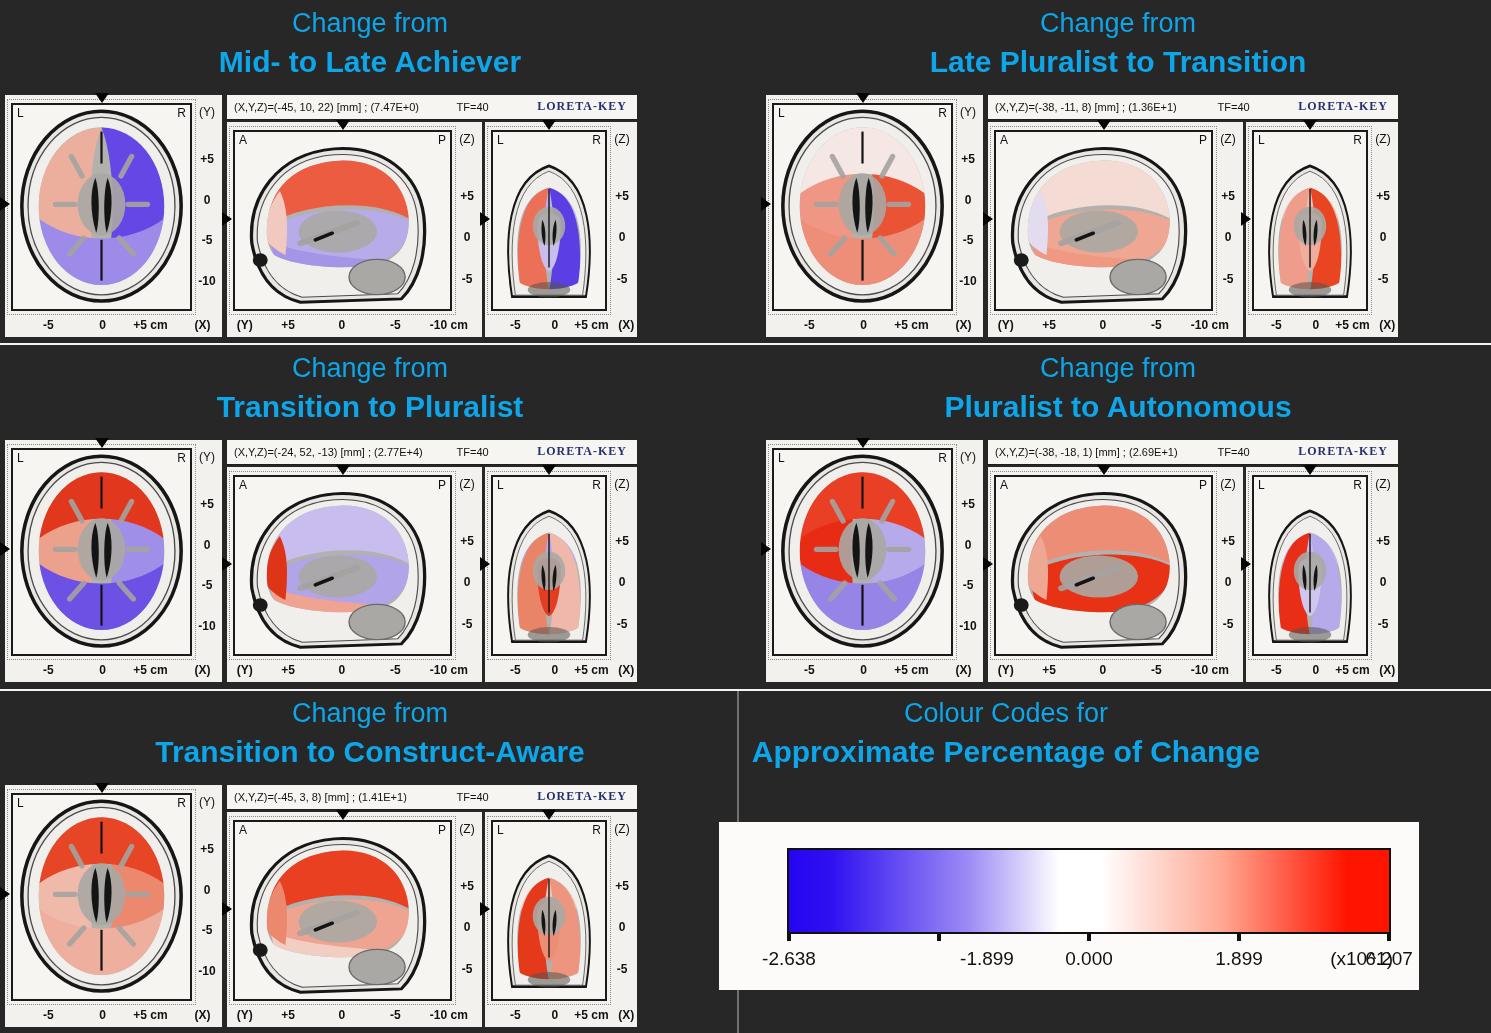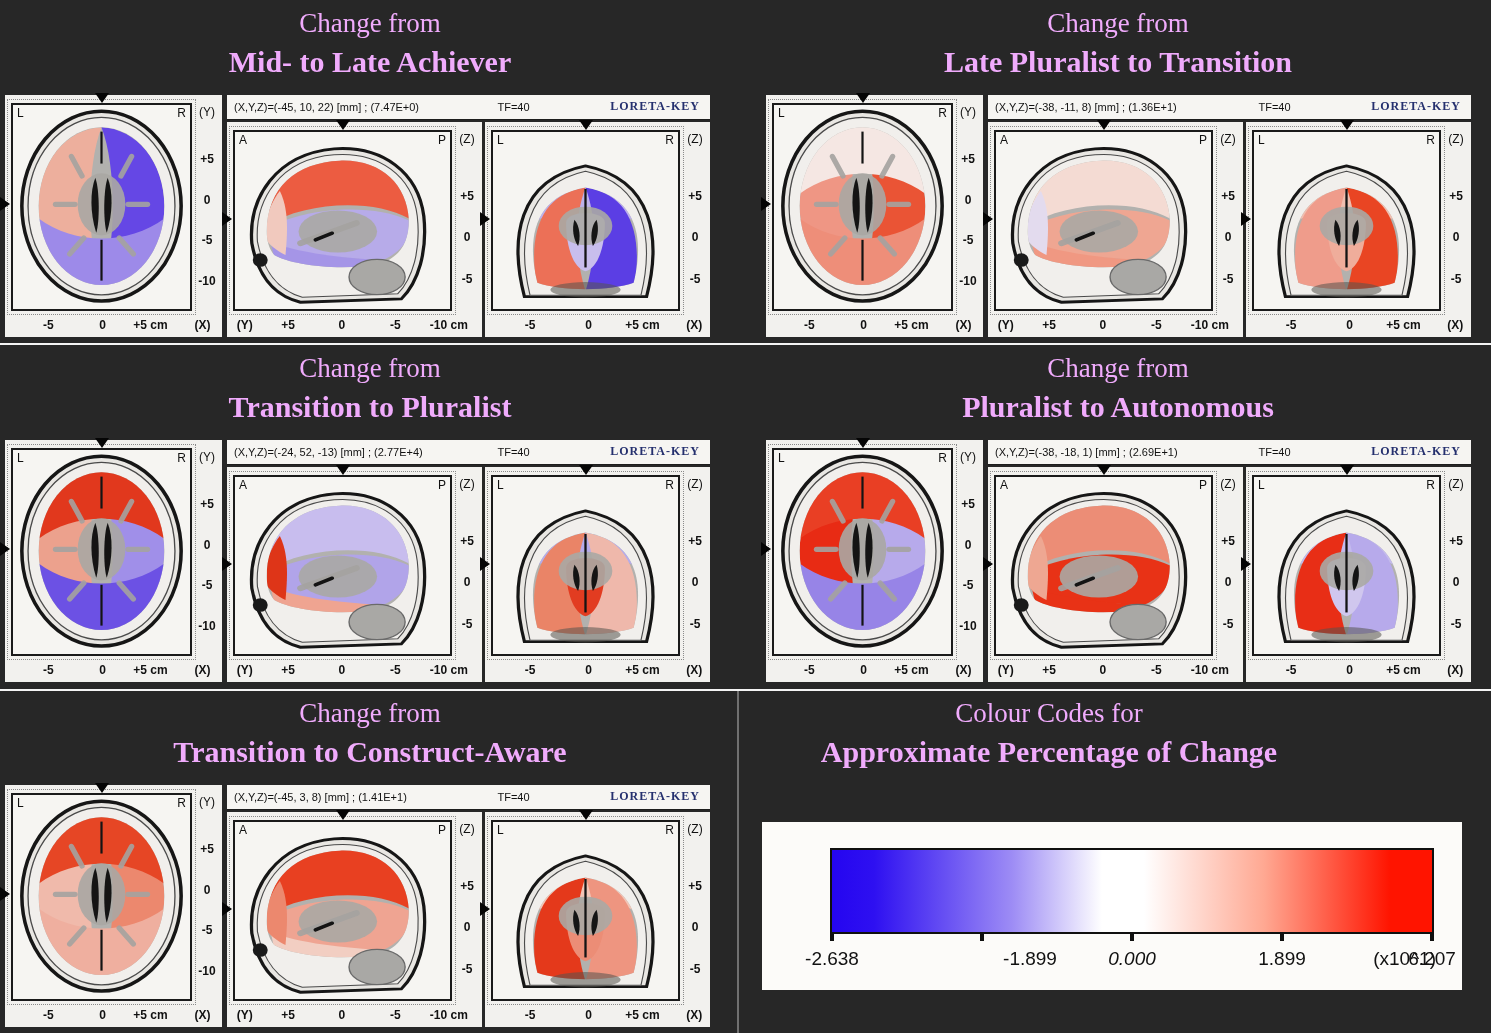--- a/index.html
+++ b/index.html
@@ -1,28 +1,28 @@
 <!DOCTYPE html>
 <html><head>
 <meta charset="utf-8">
 <style>
   html,body{margin:0;padding:0;background:#272727;}
   #stage{position:relative;width:1491px;height:1033px;background:#272727;overflow:hidden;
          font-family:"Liberation Sans",sans-serif;}
   .hsep{position:absolute;left:0;width:1491px;height:2px;background:#f4f4f4;}
   .vsep{position:absolute;width:2px;background:#707070;}
   .cell{position:absolute;height:343px;}
-  .ptitle{position:absolute;top:6px;left:0;right:0;text-align:center;color:#f0abfc;
-          font-family:Liberation Serif, serif;}
+  .ptitle{position:absolute;top:6px;left:0;right:0;text-align:center;color:#0ea5e9;
+          font-family:Liberation Sans, sans-serif;}
   .t1{font-size:27px;font-weight:400;line-height:34px;}
   .t2{font-size:30px;font-weight:700;line-height:40px;margin-top:2px;}
   .strip{position:absolute;top:95px;height:242px;display:flex;gap:5px;}
   .vbox{position:relative;background:#f2f1ee;}
   .vbox-axial{width:217px;height:242px;}
-  .midcol{width:483px;display:flex;flex-direction:column;gap:2px;}
+  .midcol{width:410px;display:flex;flex-direction:column;gap:2px;}
   .hdr{position:relative;height:24px;background:#f6f5f2;border-bottom:1px solid #1d1d1d;}
   .coords{position:absolute;left:7px;top:6px;font-size:11px;color:#111;white-space:nowrap;}
   .tf{position:absolute;left:56%;top:6px;font-size:11px;color:#111;}
   .lkey{position:absolute;right:10px;top:4px;font-size:12px;font-weight:700;color:#25306e;
         font-family:"Liberation Serif",serif;letter-spacing:1px;}
   .views{flex:1;display:flex;gap:3px;}
   .vbox-sag{width:255px;}
   .vbox-cor{flex:1;}
   .frame{position:absolute;left:6px;right:30px;top:8px;bottom:26px;border:2px solid #1a1a1a;
          outline:1px dotted #8a8a8a;outline-offset:3px;background:#f6f5f2;}
@@ -749,33 +749,33 @@
               <div class="btick" style="left: 20%;">-5</div>
               <div class="btick" style="left: 46%;">0</div>
               <div class="btick" style="left: 70%;">+5 cm</div>
               <div class="btick" style="left: 93%;">(X)</div>
             </div>
           </div>
         </div>
       </div>
     </div>
 
-  <div class="cell" style="left:740px;top:690px;width:618px">
+  <div class="cell" style="left:697px;top:690px;width:618px">
     <div class="ptitle">
       <div class="t1">Colour Codes for</div>
       <div class="t2">Approximate Percentage of Change</div>
     </div>
     <div class="legendbox">
       <div class="cbar" id="cbar">
           <div class="cmark" style="left: 0%;"></div>
           <div class="clab" style="left: 0%;">-2.638</div>
           <div class="cmark" style="left: 25%;"></div>
           <div class="clab" style="left: 25%; margin-left: 48px;">-1.899</div>
           <div class="cmark" style="left: 50%;"></div>
-          <div class="clab" style="left: 50%; font-style: italic;">0.000</div>
+          <div class="clab" style="left: 50%;">0.000</div>
           <div class="cmark" style="left: 75%;"></div>
           <div class="clab" style="left: 75%;">1.899</div>
           <div class="cmark" style="left: 100%;"></div>
           <div class="clab" style="left: 100%;">6.207</div>
         </div>
       <div class="cmult">(x10^1)</div>
     </div>
   </div>
 </div>
 

